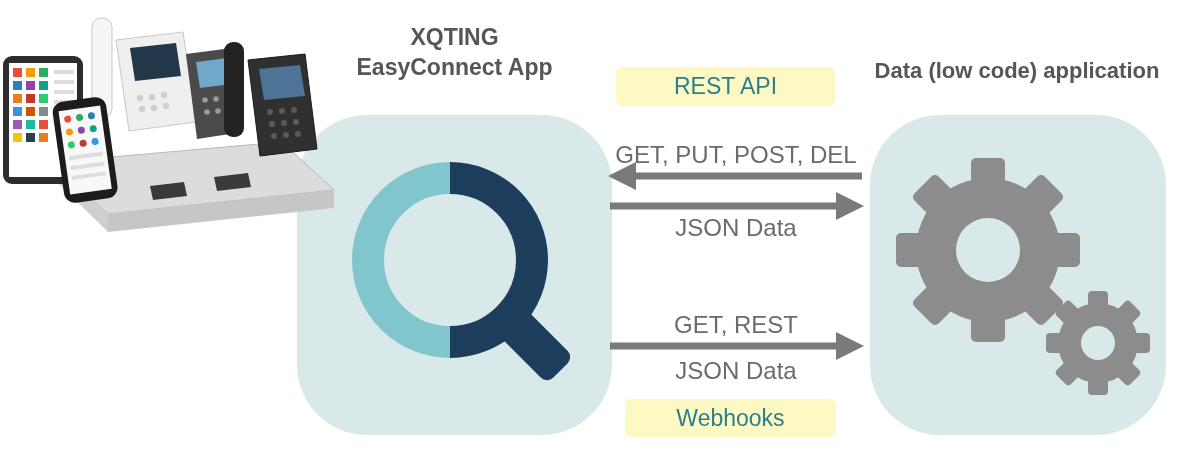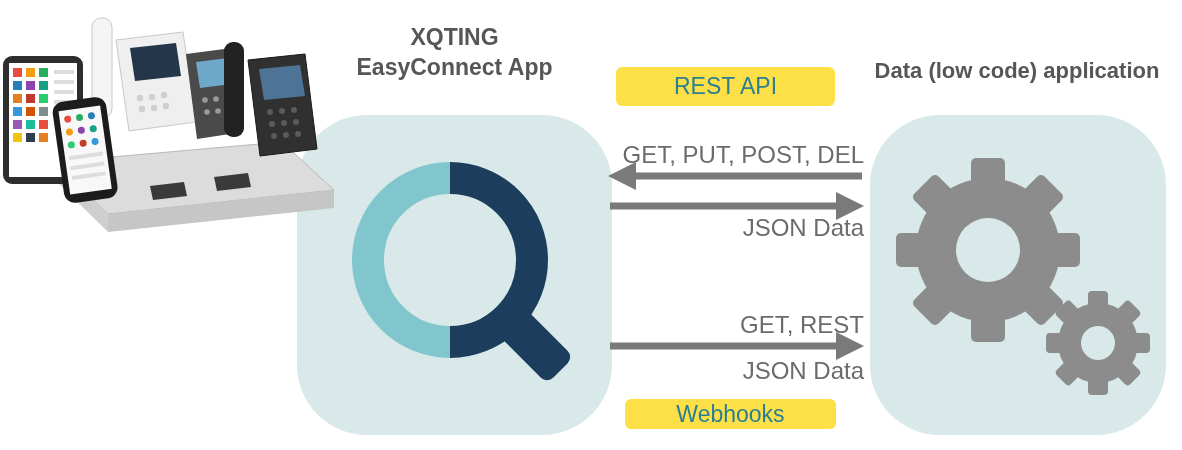--- a/index.html
+++ b/index.html
@@ -16,28 +16,28 @@
     position:absolute;left:856px;top:58px;width:322px;text-align:center;
     font-size:22px;font-weight:bold;color:#565656;z-index:2;
   }
   .panel{
     position:absolute;background:#d9e9ea;border-radius:70px;z-index:1;
     display:flex;align-items:center;justify-content:center;
   }
   .panel.left{left:297px;top:115px;width:315px;height:320px;}
   .panel.right{left:870px;top:115px;width:296px;height:320px;}
   .pill{
-    position:absolute;background:#fde047;color:#2b7f91;font-size:23px;
+    position:absolute;background:#fef9c3;color:#2b7f91;font-size:23px;
     display:flex;align-items:center;justify-content:center;border-radius:6px;z-index:2;
   }
   .pill.rest{left:616px;top:67px;width:219px;height:39px;}
-  .pill.hooks{left:625px;top:399px;width:211px;height:30px;}
+  .pill.hooks{left:625px;top:399px;width:211px;height:38px;}
   .arrows{position:absolute;left:608px;top:130px;width:256px;height:260px;z-index:2;}
   .mid-text{
-    position:absolute;left:608px;width:256px;text-align:right;
+    position:absolute;left:608px;width:256px;text-align:center;
     color:#6b6b6b;font-size:24px;z-index:2;white-space:nowrap;
   }
   .mid-text.t1{top:141px;}
   .mid-text.t2{top:214px;}
   .mid-text.t3{top:311px;}
   .mid-text.t4{top:357px;}
 </style>
 </head>
 <body>
 

